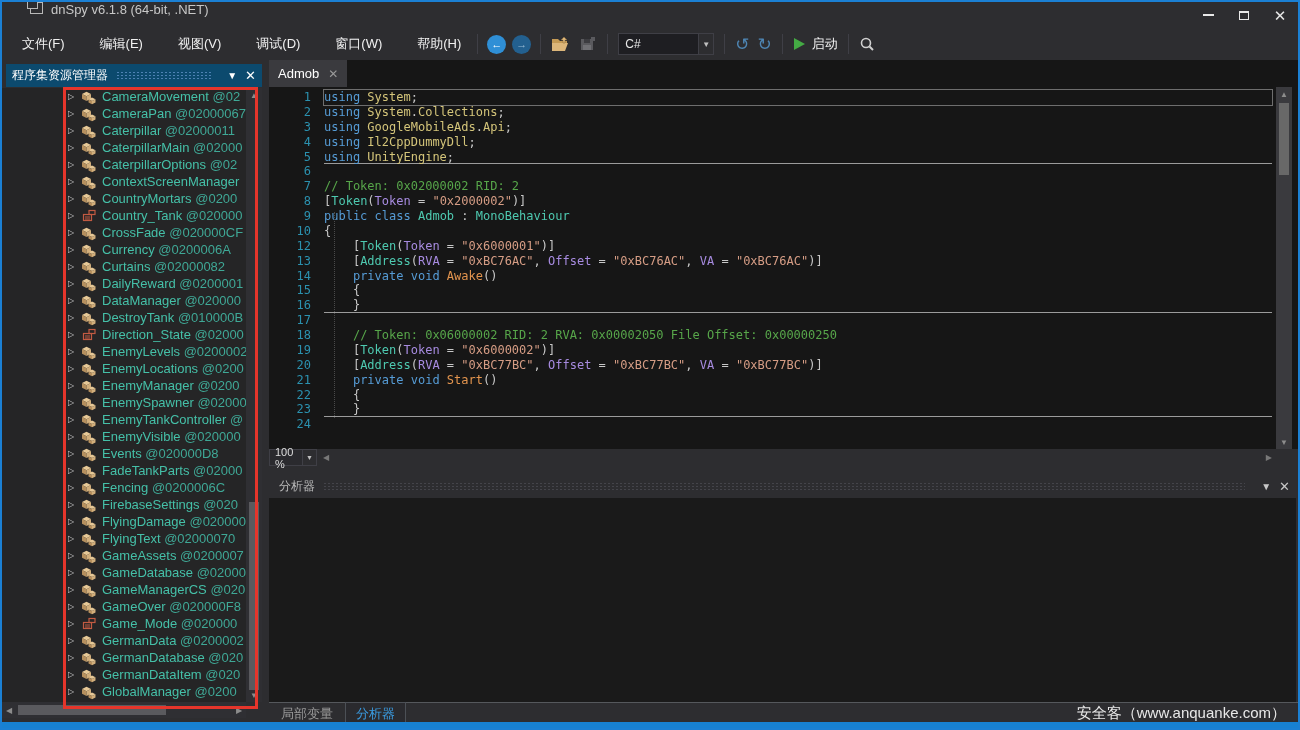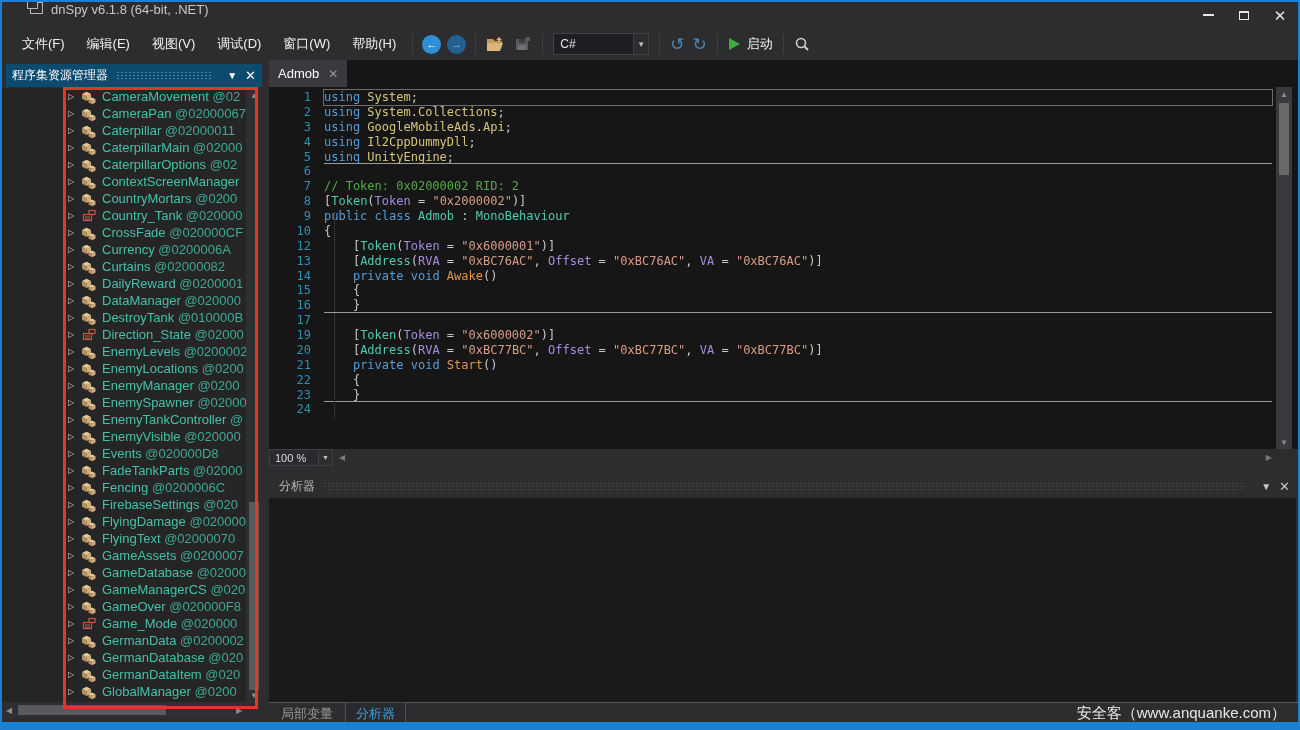--- a/index.html
+++ b/index.html
@@ -69,21 +69,21 @@
   .codepart { flex:1; white-space:pre; margin-right:26px; }
   .codepart.boxed { outline:1px solid #6E6E6E; }
   .codepart.sep { border-bottom:1px solid #9B9B9B; }
   .tk-k{color:#569CD6} .tk-n{color:#D4C57A} .tk-t{color:#4EC9B0} .tk-p{color:#C8C8C8}
   .tk-c{color:#57A64A} .tk-s{color:#D69D85} .tk-a{color:#A78BE0} .tk-m{color:#E2944E}
   .indent-guide { position:absolute; left:65px; top:152px; height:206px; border-left:1px dotted #4A4A4A; }
   .ed-vscroll { position:absolute; right:6px; top:27px; width:16px; height:362px; background:#3A3A3E; }
   .ed-vscroll .arr { position:absolute; color:#8C8C8C; font-size:8px; width:16px; height:14px; display:flex; align-items:center; justify-content:center; }
   .ed-vscroll .thumb-v { background:#686868; }
   .ed-bottom { position:absolute; left:0; top:389px; right:0; height:17px; display:flex; align-items:center; }
-  .zoom-combo { width:50px; height:17px; background:#2A2A2E; border:1px solid #3F3F46; font-size:11px; color:#DDDDDD; display:flex; align-items:center; padding-left:5px; }
+  .zoom-combo { width:34px; height:17px; background:#2A2A2E; border:1px solid #3F3F46; font-size:11px; color:#DDDDDD; display:flex; align-items:center; padding-left:5px; }
   .zoom-dd { width:14px; height:17px; border:1px solid #3F3F46; border-left:none; background:#2D2D30; color:#C0C0C0; font-size:7px; display:flex; align-items:center; justify-content:center; }
   .ed-harrow { color:#787878; font-size:8px; margin:0 6px; }
   .ed-harrow.right { margin-left:auto; margin-right:26px; }
   .an-header { position:absolute; left:4px; right:2px; top:414px; height:24px; display:flex; align-items:center; padding:0 6px; }
   .an-header .ph-title { font-size:12px; color:#BBBBBB; }
   .an-header .ph-btn { color:#C8C8C8; }
   .an-content { position:absolute; left:0; top:438px; right:2px; height:204px; background:#1A1A1A; }
   .bottomrow { position:absolute; left:0; top:642px; right:0; height:22px; border-top:1px solid #55585C; display:flex; align-items:center; }
   .btab { font-size:13px; padding:2px 10px; margin-left:2px; color:#989898; }
   .btab.active { color:#3A9BE0; border:1px solid #4C5056; background:#2A2A2E; }
@@ -105,21 +105,21 @@
       <div class="win-btn">
           <span class="glyph-max"></span>
         </div>
       <div class="win-btn">
           <span class="glyph-close">✕</span>
         </div>
     </div>
   </div>
 
   <div class="menurow">
-    <span id="menubar" style="display:flex;margin-left:8px;">
+    <span id="menubar" style="display:flex;margin-left:8px;gap:13px;">
         <span class="menu-item">文件(F)</span>
         <span class="menu-item">编辑(E)</span>
         <span class="menu-item">视图(V)</span>
         <span class="menu-item">调试(D)</span>
         <span class="menu-item">窗口(W)</span>
         <span class="menu-item">帮助(H)</span>
       </span>
     <span class="tbsep"></span>
     <div class="nav-circle nav-back">←</div>
     <div class="nav-circle nav-fwd">→</div>
@@ -680,20 +680,24 @@
           </div>
           <div class="code-row">
             <span class="gutter">16</span>
             <span class="codepart sep"><span class="tk-p">    }</span></span>
           </div>
           <div class="code-row">
             <span class="gutter">17</span>
             <span class="codepart"></span>
           </div>
           <div class="code-row">
+            <span class="gutter">18</span>
+            <span class="codepart"><span class="tk-p">    </span><span class="tk-c">// Token: 0x06000002 RID: 2 RVA: 0x00002050 File Offset: 0x00000250</span></span>
+          </div>
+          <div class="code-row">
             <span class="gutter">19</span>
             <span class="codepart"><span class="tk-p">    [</span><span class="tk-t">Token</span><span class="tk-p">(</span><span class="tk-a">Token</span><span class="tk-p"> = </span><span class="tk-s">"0x6000002"</span><span class="tk-p">)]</span></span>
           </div>
           <div class="code-row">
             <span class="gutter">20</span>
             <span class="codepart"><span class="tk-p">    [</span><span class="tk-t">Address</span><span class="tk-p">(</span><span class="tk-a">RVA</span><span class="tk-p"> = </span><span class="tk-s">"0xBC77BC"</span><span class="tk-p">, </span><span class="tk-a">Offset</span><span class="tk-p"> = </span><span class="tk-s">"0xBC77BC"</span><span class="tk-p">, </span><span class="tk-a">VA</span><span class="tk-p"> = </span><span class="tk-s">"0xBC77BC"</span><span class="tk-p">)]</span></span>
           </div>
           <div class="code-row">
             <span class="gutter">21</span>
             <span class="codepart"><span class="tk-p">    </span><span class="tk-k">private</span><span class="tk-p"> </span><span class="tk-k">void</span><span class="tk-p"> </span><span class="tk-m">Start</span><span class="tk-p">()</span></span>

